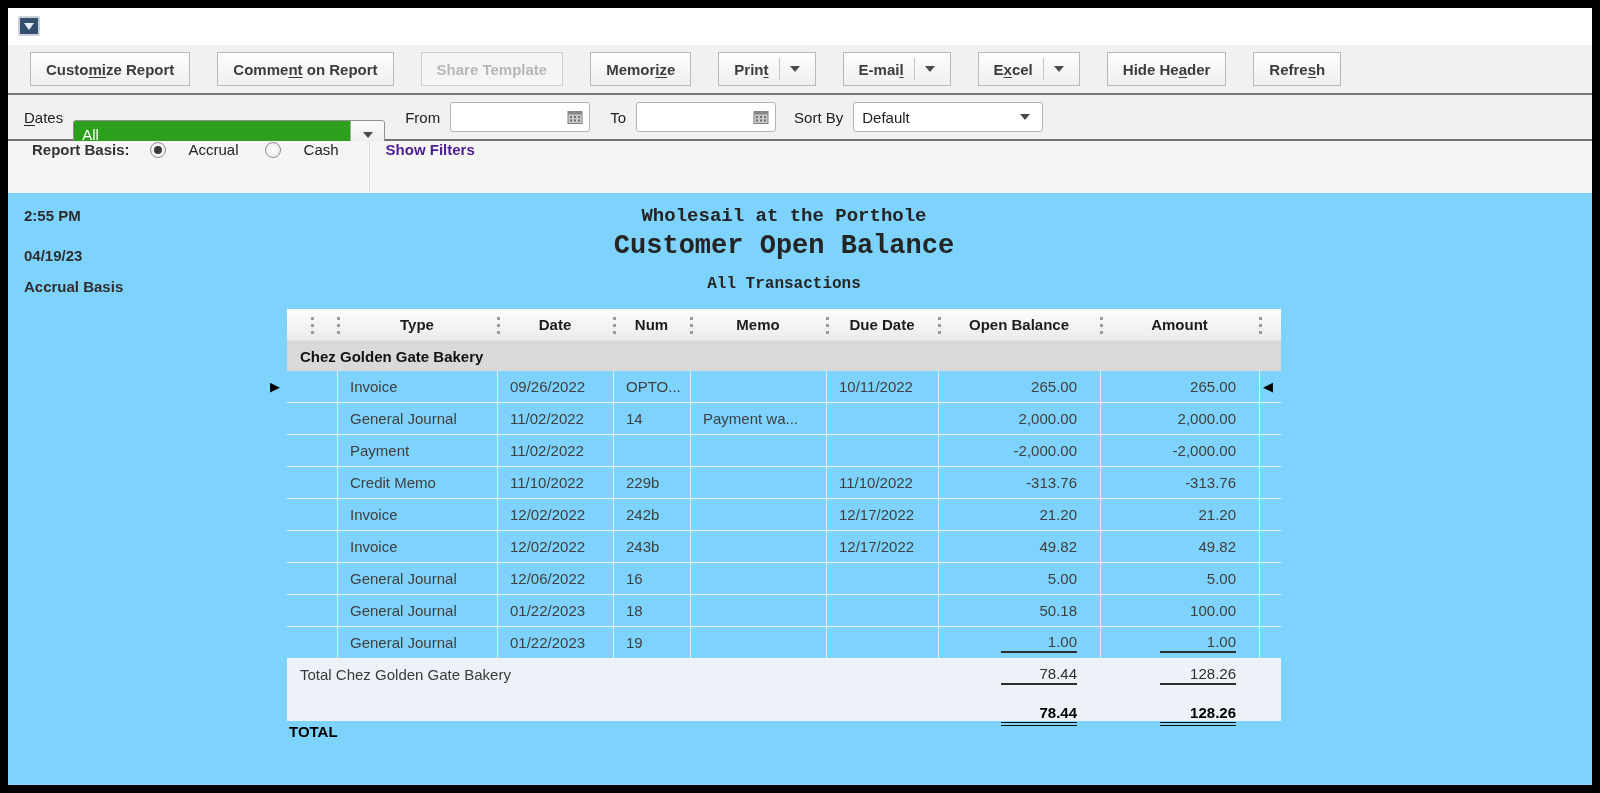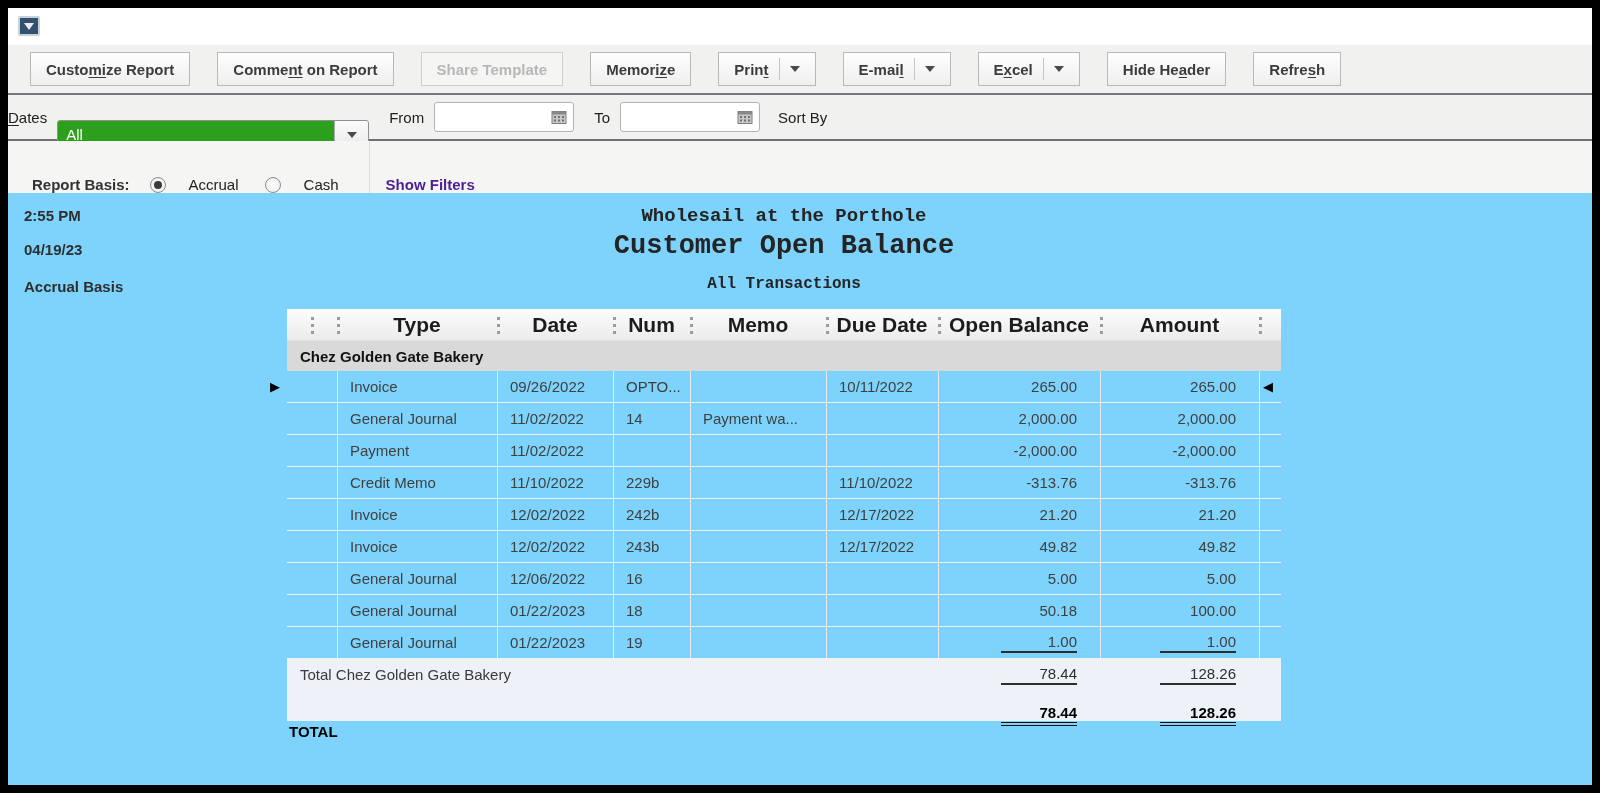--- a/index.html
+++ b/index.html
@@ -19,54 +19,54 @@
 
   
   .toolbar { height:50px; background:#f1f1f0; border-bottom:2px solid #75797d; display:flex; align-items:center; padding-left:22px; gap:27px; flex:none; }
   .tb-btn { display:flex; align-items:center; height:34px; padding:0 15px; font-family:"Liberation Sans",sans-serif; font-size:15px; font-weight:bold; color:#3c3c3c; background:linear-gradient(180deg,#fefefe,#efefee); border:1px solid #b9b9b9; border-radius:0; cursor:pointer; white-space:nowrap; }
   .tb-btn.disabled { color:#b7b7b7; background:#f5f5f4; border-color:#cfcfcf; cursor:default; }
   .mn { text-decoration:underline; text-underline-offset:2px; }
   .split-sep { width:1px; height:22px; background:#c6c6c6; margin:0 10px; }
   .dd-arrow { width:0; height:0; border-left:5px solid transparent; border-right:5px solid transparent; border-top:6px solid #4a4a4a; cursor:pointer; }
 
   
-  .filterbar { height:46px; background:#f1f1f0; border-bottom:2px solid #6e7073; display:flex; align-items:center; font-size:15px; color:#222; flex:none; }
+  .filterbar { height:46px; background:#f1f1f0; border-bottom:2px solid #6e7073; display:flex; align-items:center; padding-left:16px; font-size:15px; color:#222; flex:none; }
   .flabel { margin-right:10px; white-space:nowrap; }
   .dates-select { width:312px; height:30px; border:1px solid #8f8f8f; border-radius:3px; display:flex; overflow:hidden; cursor:pointer; background:#eab308;margin-top:36px; }
   .dates-select .val { flex:1; background:#2CA01C; color:#fff; font-size:15px; line-height:28px; padding-left:8px; }
   .dates-select .arrow-box { width:34px; background:linear-gradient(180deg,#fbfbfb,#e9e9e9); border-left:1px solid #aaa; display:flex; align-items:center; justify-content:center; }
   .date-field { width:140px; height:30px; border:1px solid #b3b3b3; border-radius:3px; background:#fff; display:flex; align-items:center; justify-content:flex-end; padding-right:6px; cursor:text; }
   .sort-select { width:190px; height:30px; border:1px solid #b3b3b3; border-radius:3px; background:#fff; display:flex; align-items:center; cursor:pointer; }
   .sort-select .val { flex:1; padding-left:8px; font-size:15px; color:#222; }
   .sort-select .arrow-wrap { width:34px; display:flex; justify-content:center; }
   .ml20 { margin-left:20px; } .ml18 { margin-left:18px; }
 
   
-  .basisbar { height:52px; background:#f5f5f4; display:flex; align-items:flex-end; padding-left:24px; font-size:15px; flex:none; }
+  .basisbar { height:52px; background:#f5f5f4; display:flex; align-items:flex-start; padding-left:24px; font-size:15px; flex:none; }
   .basis-label { font-weight:bold; color:#333; margin-right:20px; }
   .radio { display:flex; align-items:center; gap:23px; cursor:pointer; color:#222; }
   .radio + .radio { margin-left:26px; }
   .radio .circ { width:16px; height:16px; border-radius:50%; border:1px solid #8e8e8e; background:radial-gradient(#ffffff,#e9e9e9); display:flex; align-items:center; justify-content:center; }
   .radio.selected .circ::after { content:""; width:8px; height:8px; border-radius:50%; background:#3b3b3b; }
   .vdiv { width:1px; height:52px; background:#ddd; margin-left:30px; }
   .show-filters { margin-left:16px; font-weight:bold; color:#4c1d95; font-size:15px; cursor:pointer; }
 
   
   .report { flex:1; background:#7dd3fc; position:relative; font-size:15px; }
   .stamp { position:absolute; left:16px; font-weight:bold; color:#2e2e2e; font-size:15px; }
-  .stamp.t1 { top:14px; } .stamp.t2 { top:48px; } .stamp.t3 { top:85px; }
+  .stamp.t1 { top:14px; } .stamp.t2 { top:54px; } .stamp.t3 { top:85px; }
   .rhead { position:absolute; left:0; right:32px; text-align:center; color:#242424;font-family:Liberation Mono, monospace; }
   .rhead.company { top:12px; font-size:19px; font-weight:bold; }
   .rhead.title   { top:38px; font-size:27px; font-weight:bold; }
   .rhead.subtitle{ top:82px; font-size:16px; font-weight:bold; }
 
   .rtable { position:absolute; left:279px; top:116px; width:994px; }
   .grid { display:grid; grid-template-columns:50px 160px 116px 77px 136px 112px 162px 159px 22px; align-items:stretch; }
   .thead { background:linear-gradient(180deg,#fdfdfd,#ebebeb); height:32px; border-bottom:1px solid #e2e2e2; }
-  .th { position:relative; display:flex; align-items:center; justify-content:center; font-weight:bold; color:#1c1c1c; font-size:21px; cursor:pointer; }
+  .th { position:relative; display:flex; align-items:center; justify-content:center; font-weight:bold; color:#1c1c1c; font-size:15px; cursor:pointer; }
   .th::before { content:""; position:absolute; left:0; top:8px; width:3px; height:17px; background:repeating-linear-gradient(to bottom,#9b9b9b 0 3px,transparent 3px 7px); }
   .th.no-sep::before { display:none; }
   .th.c0::after { content:""; position:absolute; left:24px; top:8px; width:3px; height:17px; background:repeating-linear-gradient(to bottom,#9b9b9b 0 3px,transparent 3px 7px); }
 
   .group-row { height:30px; background:#d9d9d9; display:flex; align-items:center; padding-left:13px; font-weight:bold; color:#111; }
 
   .trow { height:32px; position:relative; border-bottom:1px solid #f1f1f1; cursor:pointer; }
   .cell { display:flex; align-items:center; color:#3f3f3f; overflow:hidden; white-space:nowrap; }
   .cell.txt { padding-left:12px; border-left:1px solid #e9e9e9; }
   .cell.c0  { border-left:none; }
@@ -176,20 +176,26 @@
             <rect x="3" y="7" width="2" height="2"></rect>
             <rect x="7" y="7" width="2" height="2"></rect>
             <rect x="11" y="7" width="2" height="2"></rect>
             <rect x="3" y="10.5" width="2" height="2"></rect>
             <rect x="7" y="10.5" width="2" height="2"></rect>
             <rect x="11" y="10.5" width="2" height="2"></rect>
           </g>
         </svg>
     </div>
     <span class="flabel ml18">Sort By</span>
+    <div class="sort-select">
+      <span class="val">Default</span>
+      <span class="arrow-wrap">
+          <span class="dd-arrow"></span>
+        </span>
+    </div>
   </div>
 
   <div class="basisbar">
     <span class="basis-label">Report Basis:</span>
     <span class="radio selected" id="accrual-radio">
       <span class="circ"></span>
       <span>Accrual</span>
     </span>
     <span class="radio">
       <span class="circ"></span>

